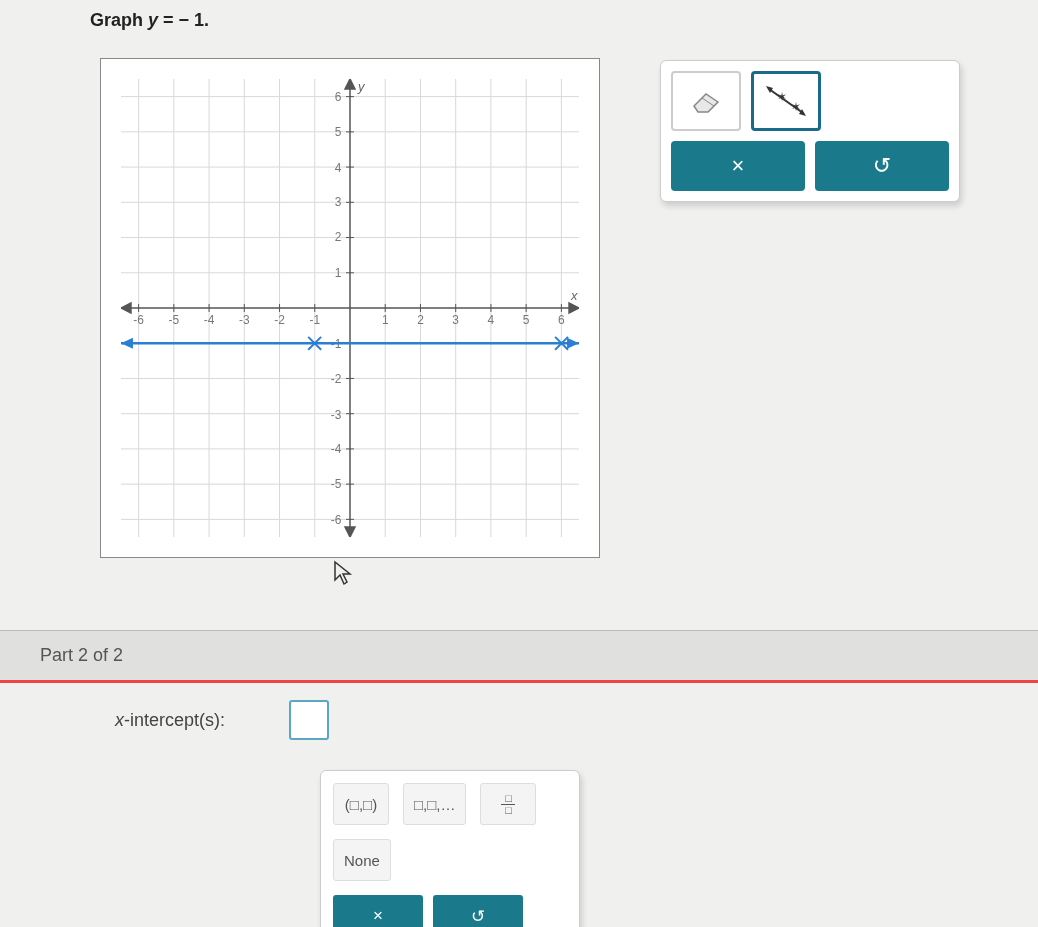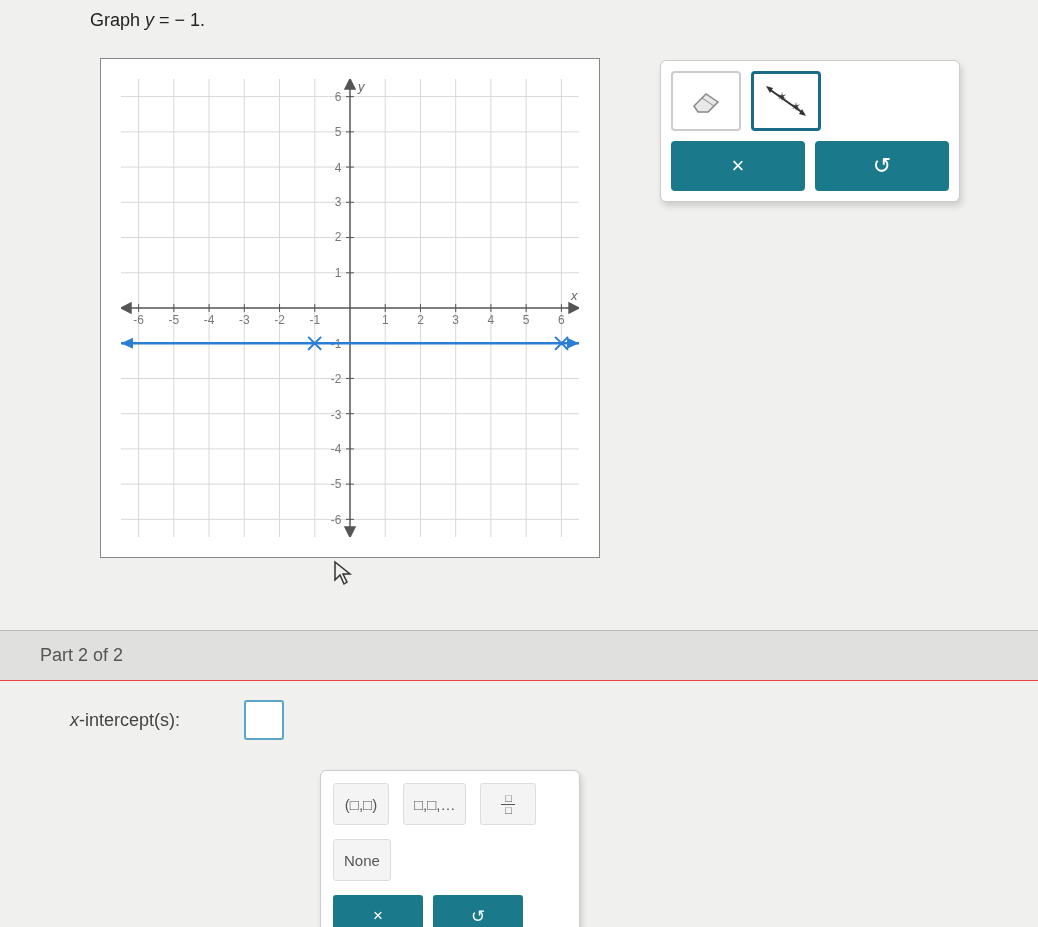--- a/index.html
+++ b/index.html
@@ -10,20 +10,21 @@
     height: 927px;
     position: relative;
     color: #333;
   }
   .question-text {
     position: absolute;
     top: 10px;
     left: 90px;
     font-size: 18px;
     color: #222;
+    font-weight: bold;
   }
   .question-text .eq { font-style: italic; }
   .graph-container {
     position: absolute;
     top: 58px;
     left: 100px;
     width: 500px;
     height: 500px;
     background: #fff;
     border: 1px solid #888;
@@ -60,21 +61,21 @@
     cursor: pointer;
     color: #fff;
   }
   .part-header {
     position: absolute;
     top: 630px;
     left: 0;
     right: 0;
     background: #e0e0df;
     border-top: 1px solid #bbb;
-    border-bottom: 1px solid #ef4444;
+    border-bottom: 3px solid #ef4444;
     padding: 14px 40px;
     font-size: 18px;
     color: #555;
   }
   .part2-body {
     position: absolute;
     top: 700px;
     left: 40px;
     right: 0;
   }
@@ -88,20 +89,21 @@
     display: flex;
     align-items: center;
     gap: 14px;
     margin-bottom: 24px;
     padding-left: 30px;
   }
   .intercept-label {
     font-size: 18px;
     color: #444;
     width: 160px;
+    margin-left: 45px;
   }
   .intercept-label .var { font-style: italic; }
   .answer-box {
     width: 40px; height: 40px;
     border: 2px solid #5aa6c4;
     background: #fff;
     border-radius: 3px;
   }
   .helper-panel {
     position: absolute;

